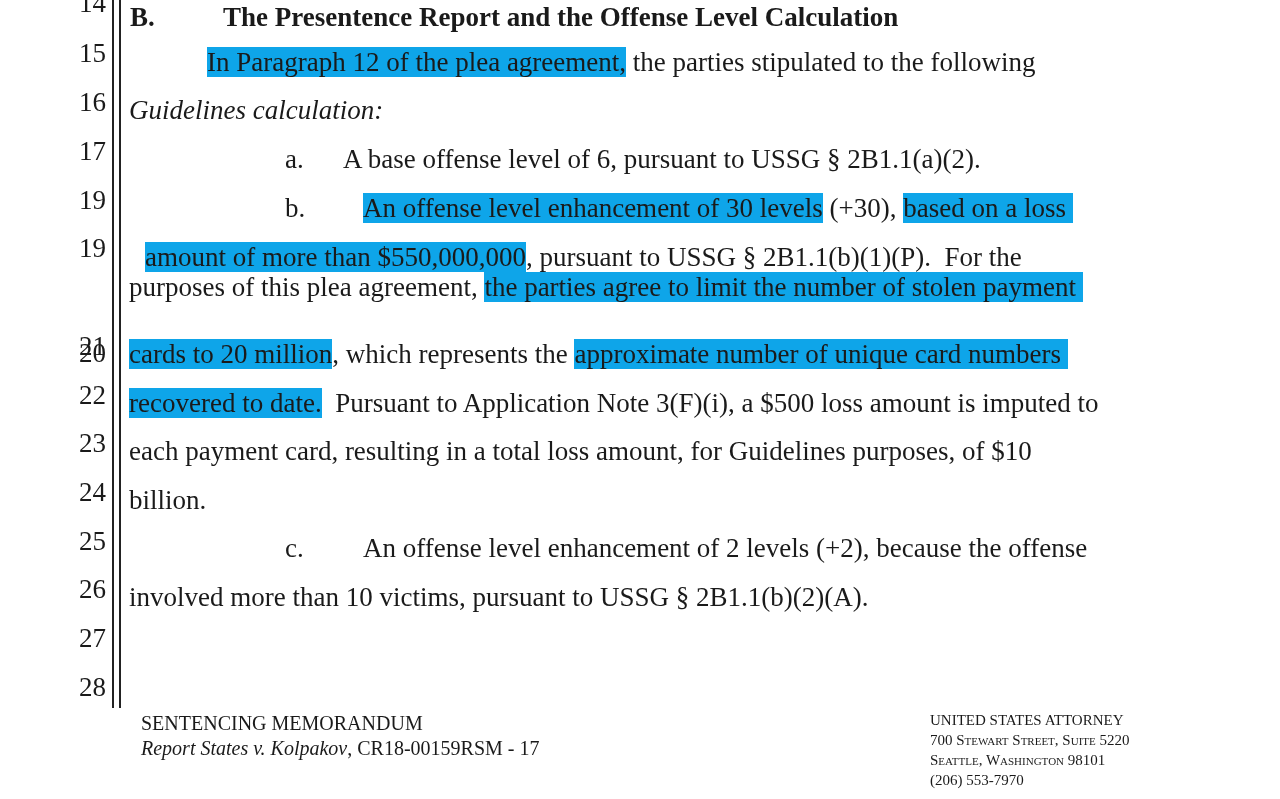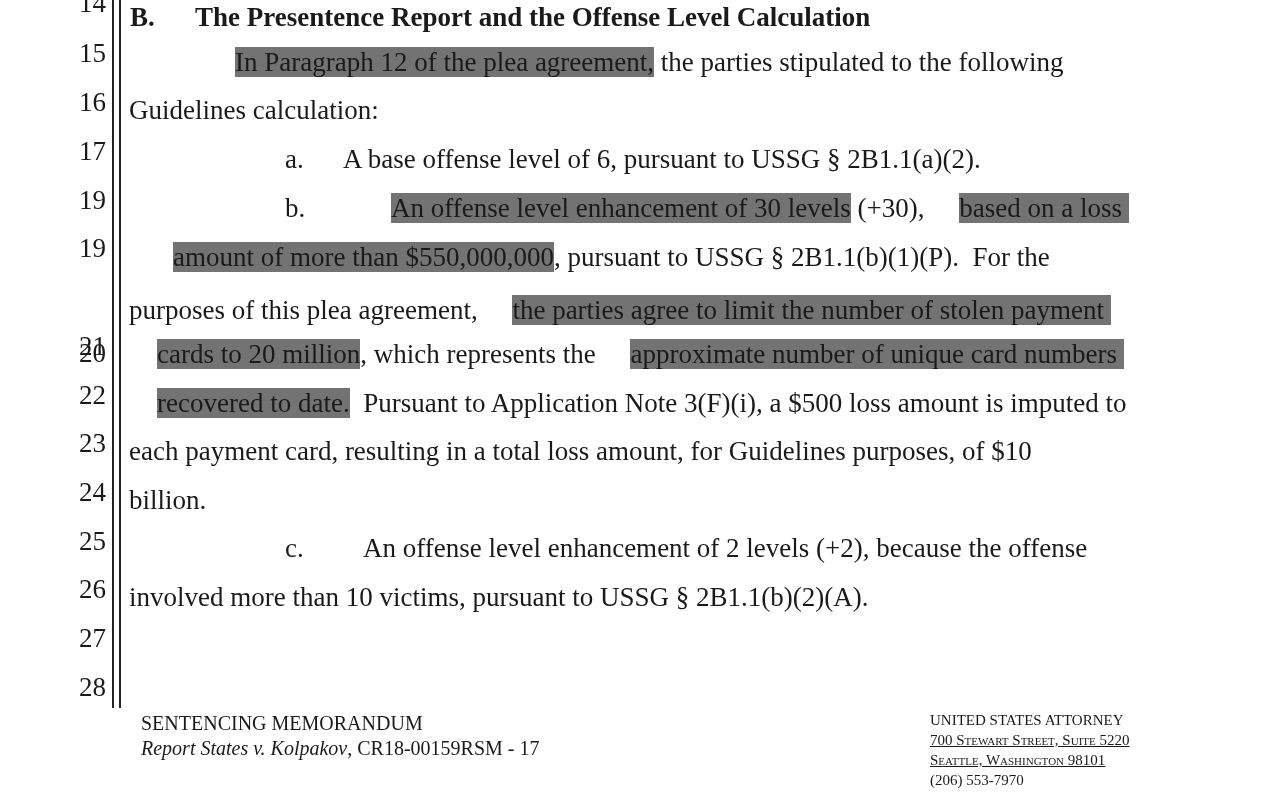--- a/index.html
+++ b/index.html
@@ -3,26 +3,26 @@
 <meta charset="utf-8">
 <style>
   html, body { margin:0; padding:0; background:#ffffff; }
   body { width:1280px; height:799px; position:relative; overflow:hidden;
          font-family:"Liberation Serif", "DejaVu Serif", serif; color:#111; }
   .rule { position:absolute; top:0; width:2px; height:708px; background:#222; }
   .lnum { position:absolute; left:60px; width:46px; text-align:right;
           font-size:27px; line-height:30px; color:#1a1a1a; }
   .line { position:absolute; left:129px; font-size:27px; line-height:32px;
           white-space:pre; color:#1a1a1a; }
-  .hl { background:#737373;margin-left:28px; }
+  .hl { background:#0ea5e9; }
   .bold { font-weight:bold; }
   .footer-left { position:absolute; left:141px; top:711px; font-size:20px; line-height:25px; color:#1a1a1a; }
   .footer-right { position:absolute; left:930px; width:270px; top:710px; font-size:15px; line-height:20px;
                   text-align:left; color:#1a1a1a; }
-  .sc { font-variant:small-caps;text-decoration:underline; }
+  .sc { font-variant:small-caps; }
   i { font-style:italic; }
 </style>
 </head>
 <body>
 
 <div class="rule" style="left:112px;"></div>
 <div class="rule" style="left:119px;"></div>
 
 <div>
   <div class="lnum" style="top:-12px;">14</div>
@@ -36,35 +36,35 @@
   <div class="lnum" style="top:380px;">22</div>
   <div class="lnum" style="top:428px;">23</div>
   <div class="lnum" style="top:477px;">24</div>
   <div class="lnum" style="top:526px;">25</div>
   <div class="lnum" style="top:574px;">26</div>
   <div class="lnum" style="top:623px;">27</div>
   <div class="lnum" style="top:672px;">28</div>
 </div>
 
 <div class="line bold" style="top:1px; left:130px;">B.</div>
-<div class="line bold" style="top:1px; left:195px;">The Presentence Report and the Offense Level Calculation</div>
+<div class="line bold" style="top:1px; left:223px;">The Presentence Report and the Offense Level Calculation</div>
 
 <div class="line" style="top:46px; left:207px;"><span class="hl">In Paragraph 12 of the plea agreement,</span><span> the parties stipulated to the following</span></div>
 
-<div class="line" style="top:94px;">Guidelines calculation:</div>
+<div class="line" style="top:94px;font-style:italic;">Guidelines calculation:</div>
 
 <div class="line" style="top:143px; left:285px;">a.</div>
 <div class="line" style="top:143px; left:343px;">A base offense level of 6, pursuant to USSG § 2B1.1(a)(2).</div>
 
 <div class="line" style="top:192px; left:285px;">b.</div>
 <div class="line" style="top:192px; left:363px;"><span class="hl">An offense level enhancement of 30 levels</span><span> (+30), </span><span class="hl">based on a loss </span></div>
 
 <div class="line" style="top:241px;padding-left:16px;"><span class="hl">amount of more than $550,000,000</span><span>, pursuant to USSG § 2B1.1(b)(1)(P).  For the</span></div>
 
-<div class="line" style="top:294px;"><span>purposes of this plea agreement, </span><span class="hl">the parties agree to limit the number of stolen payment </span></div>
+<div class="line" style="top:271px;"><span>purposes of this plea agreement, </span><span class="hl">the parties agree to limit the number of stolen payment </span></div>
 
 <div class="line" style="top:338px;"><span class="hl">cards to 20 million</span><span>, which represents the </span><span class="hl">approximate number of unique card numbers </span></div>
 
 <div class="line" style="top:387px;"><span class="hl">recovered to date.</span><span>  Pursuant to Application Note 3(F)(i), a $500 loss amount is imputed to</span></div>
 
 <div class="line" style="top:435px;">each payment card, resulting in a total loss amount, for Guidelines purposes, of $10</div>
 
 <div class="line" style="top:484px;">billion.</div>
 
 <div class="line" style="top:532px; left:285px;">c.</div>

